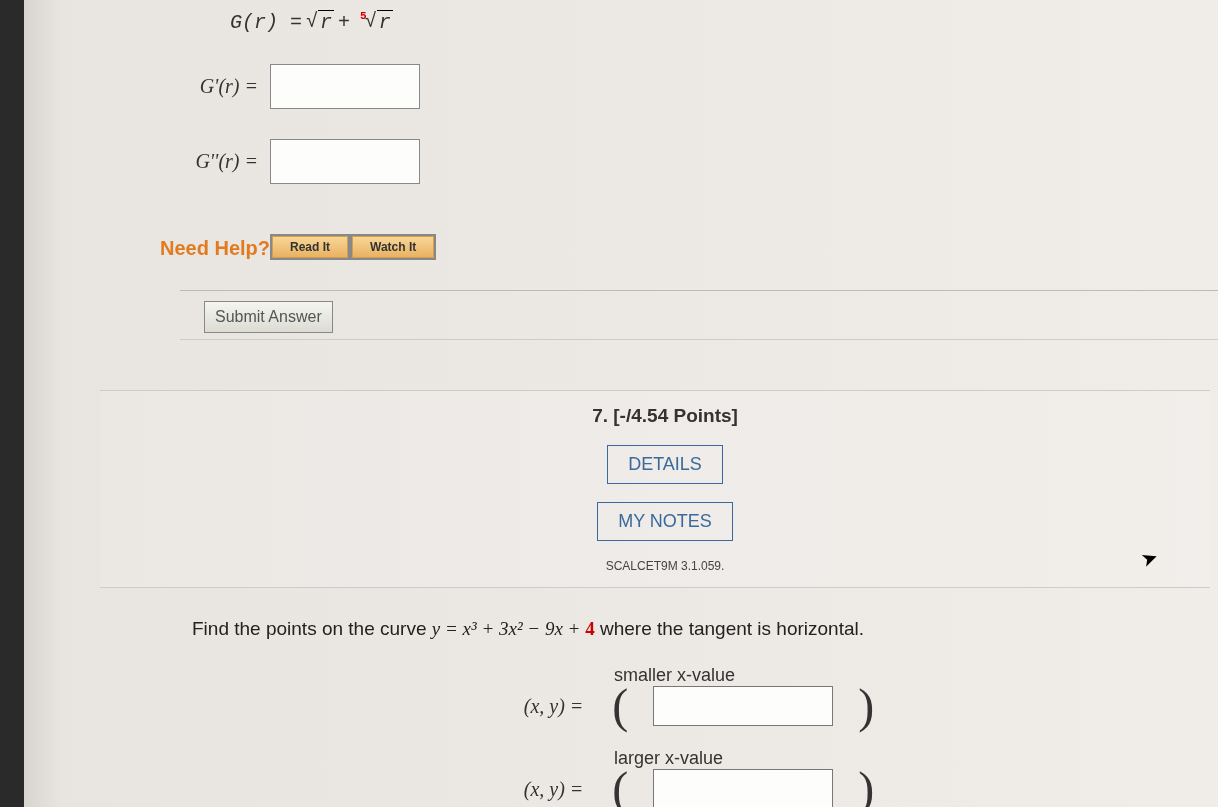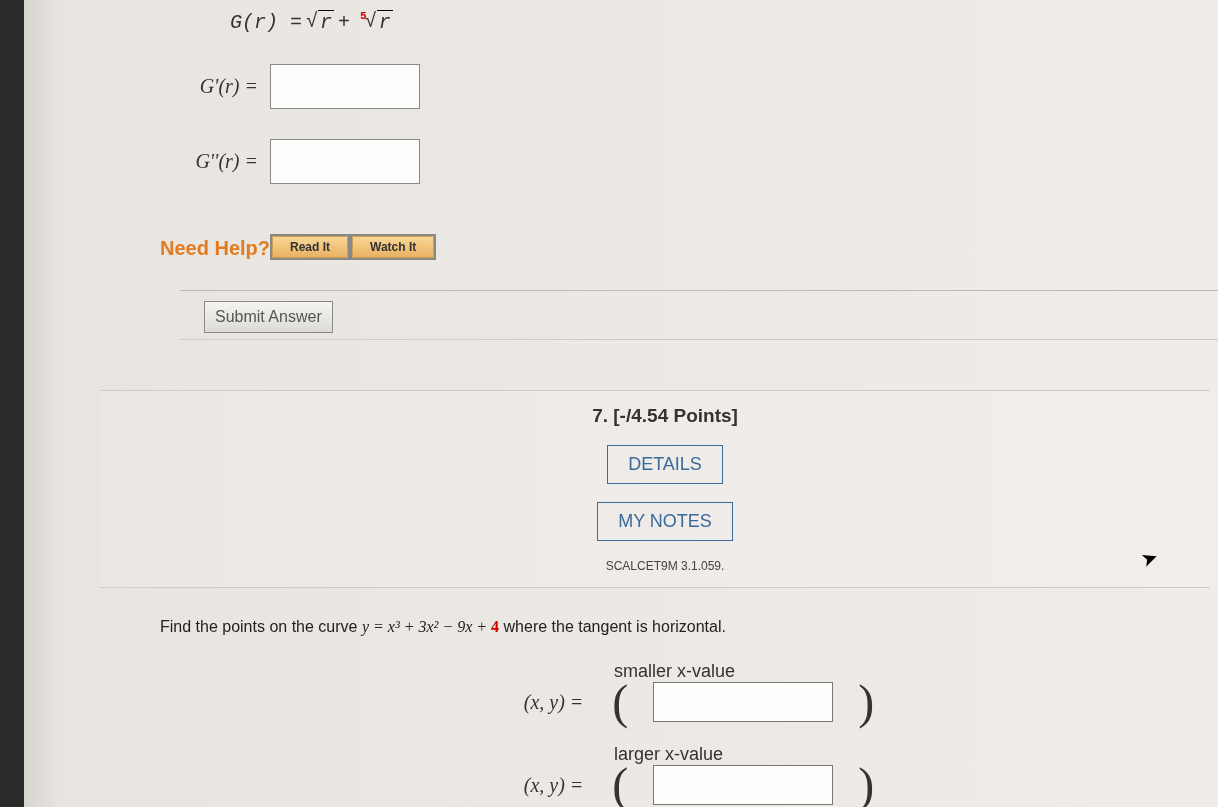--- a/index.html
+++ b/index.html
@@ -123,21 +123,21 @@
     .outline-btn {
       border: 1.5px solid #3a6a9a;
       background: transparent;
       color: #3a6a9a;
       padding: 8px 20px;
       font-size: 18px;
       cursor: pointer;
     }
     .book-ref { font-size: 12px; color: #444; }
     .q2-body { margin-top: 30px; }
-    .q2-prompt { font-size: 16px; color: #222; margin-bottom: 25px; }
+    .q2-prompt { font-size: 19px; color: #222; margin-bottom: 25px; margin-left: 32px; }
     .inl { font-family: 'Times New Roman', serif; font-style: italic; }
     .red { color: #c00; font-weight: bold; font-style: normal; }
     .xy-row {
       display: flex;
       align-items: center;
       margin-left: 20px;
       margin-bottom: 22px;
       flex-direction: column;
     }
     .xy-label { font-size: 18px; color: #333; width: 170px; }

